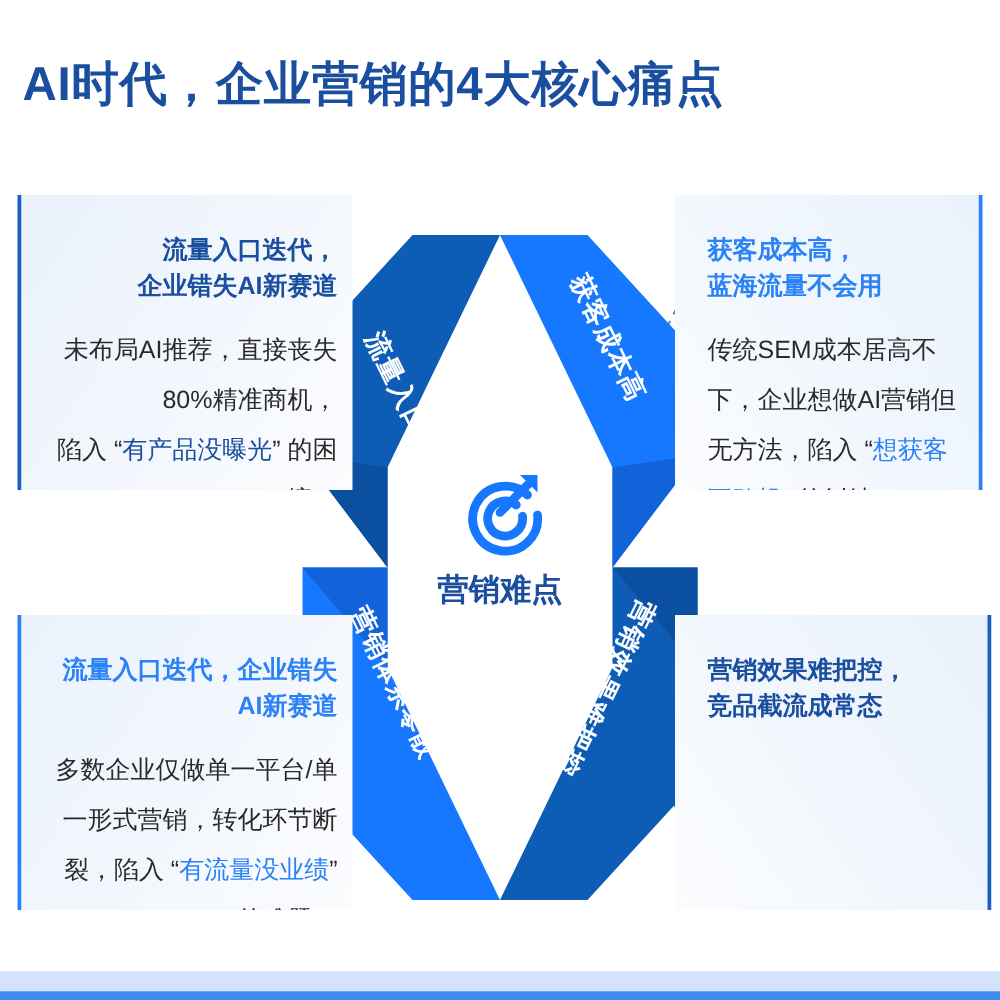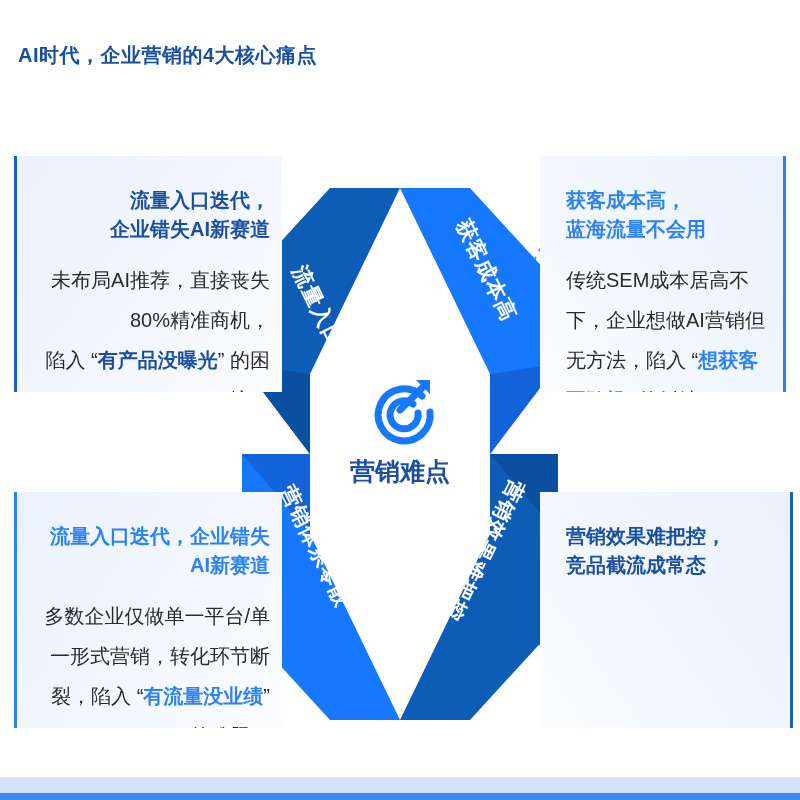--- a/index.html
+++ b/index.html
@@ -17,21 +17,21 @@
     width: 800px;
     height: 800px;
     background: #ffffff;
   }
 
   
   .page-title {
     position: absolute;
     left: 18px;
     top: 42px;
-    font-size: 20px;
+    font-size: 38px;
     font-weight: bold;
     color: #1a4fa0;
     letter-spacing: 0.5px;
     white-space: nowrap;
   }
 
   
   .card {
     position: absolute;
     padding: 0;
@@ -55,21 +55,21 @@
   }
 
   .card-body {
     font-size: 20px;
     line-height: 2.0;
     color: #2a2a2a;
     white-space: pre-line;
   }
 
   .card-body .hl {
-    font-weight: bold;
+    font-weight: normal;
   }
 
   
   #card-tl {
     left: 14px; top: 156px;
     width: 268px; height: 236px;
     background: linear-gradient(125deg, #eaf1fb 0%, #f3f7fd 55%, #fbfcfe 100%);
     border-left: 3px solid #1a5fc0;
   }
   #card-tl .card-title { color: #1a4fa0; text-align: right; }

